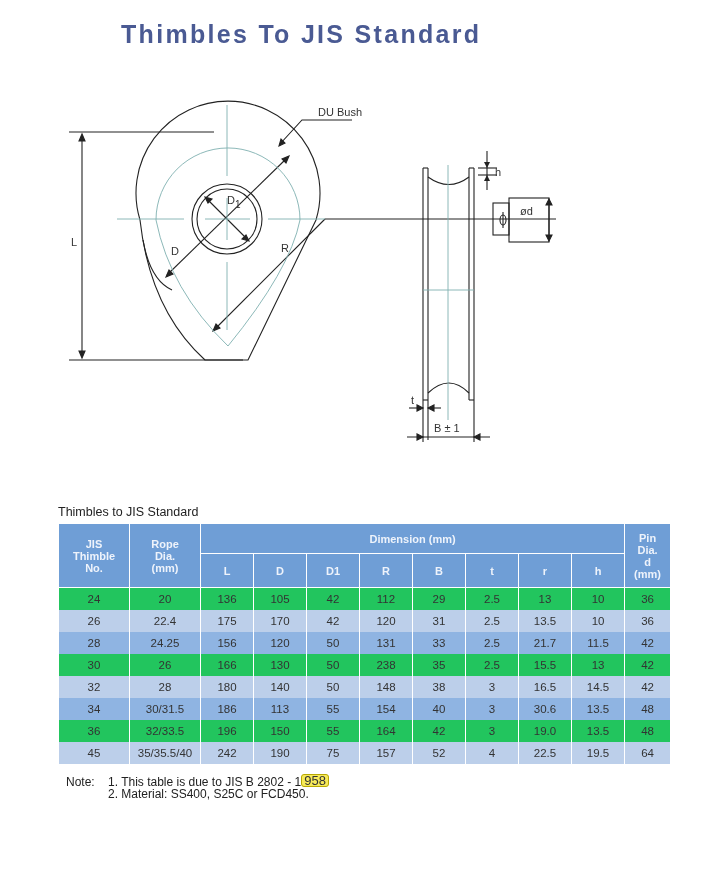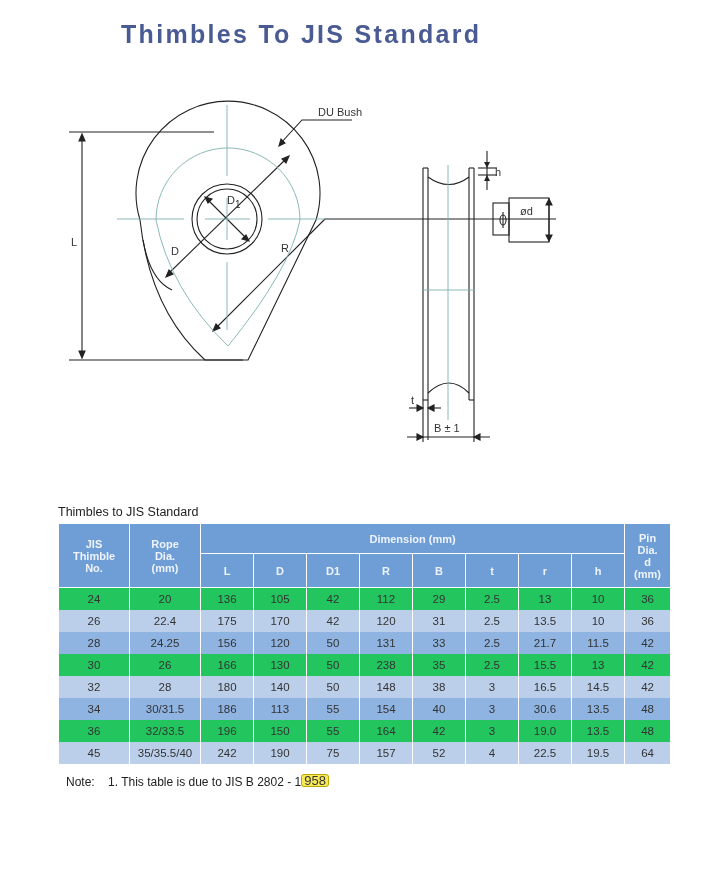--- a/index.html
+++ b/index.html
@@ -282,14 +282,15 @@
         <td>19.5</td>
         <td>64</td>
     </tr>
   </tbody>
 </table>
 
 <div class="notes">
   <div class="label">Note:</div>
   <div class="items">
     <div class="item"><span>1. This table is due to JIS B 2802 - 1</span><span class="tooltip">958</span></div>
+    <div class="item">2. Material: SS400, S25C or FCD450.</div>
   </div>
 </div>
 
 </body></html>

